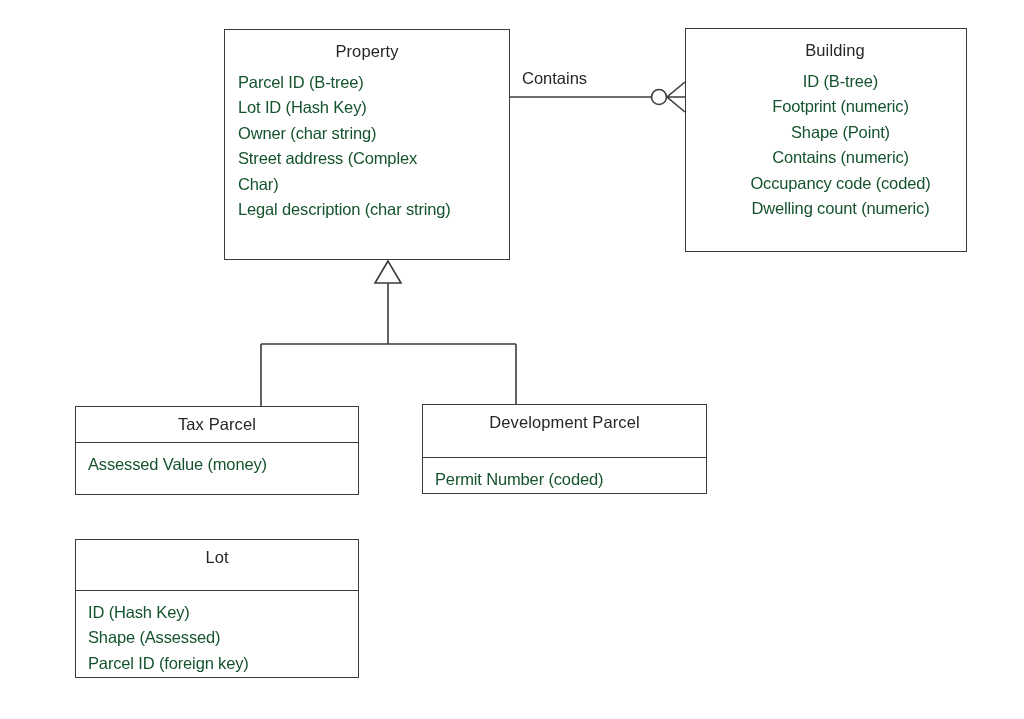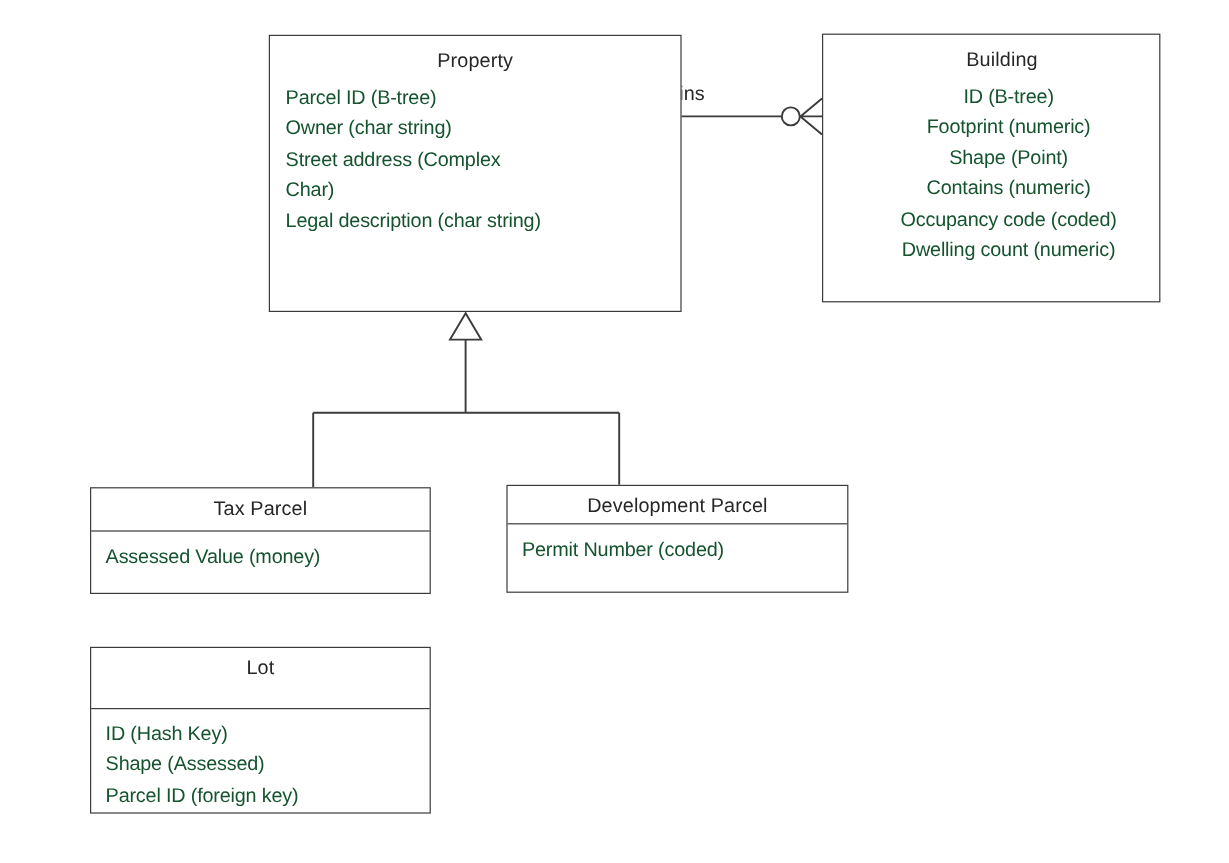--- a/index.html
+++ b/index.html
@@ -43,39 +43,39 @@
   }
   .uml-attr {
     font-size: 16.5px;
     line-height: 1.0;
     color: #14532d;
     white-space: pre;
     letter-spacing: -0.15px;
   }
 
   
-  #box-property { left: 224px; top: 29px; width: 344px; height: 231px; }
+  #box-property { left: 224px; top: 29px; width: 286px; height: 231px; }
   #box-property .uml-title { padding-top: 11px; }
   #box-property .uml-attrs { padding: 12px 0 0 13px; }
   #box-property .uml-attr { padding-bottom: 9px; }
 
   
   #box-building { left: 685px; top: 28px; width: 282px; height: 224px; padding-left: 18px; }
   #box-building .uml-title { padding-top: 11px; }
   #box-building .uml-attrs { padding: 12px 0 0 11px; text-align: center; }
   #box-building .uml-attr { padding-bottom: 9px; }
 
   
   #box-taxparcel { left: 75px; top: 406px; width: 284px; height: 89px; }
   #box-taxparcel .uml-title { padding: 7px 0 7px 0; }
   #box-taxparcel .uml-attrs { padding: 13px 0 0 12px; }
 
   
   #box-devparcel { left: 422px; top: 404px; width: 285px; height: 90px; }
-  #box-devparcel .uml-title { padding: 7px 0 3px 0; }
+  #box-devparcel .uml-title { padding: 7px 0 24px 0; }
   #box-devparcel .uml-attrs { padding: 13px 0 0 12px; }
 
   
   #box-lot { left: 75px; top: 539px; width: 284px; height: 139px; }
   #box-lot .uml-title { padding: 7px 0 22px 0; }
   #box-lot .uml-attrs { padding: 13px 0 0 12px; }
   #box-lot .uml-attr { padding-bottom: 9px; }
 
   
   .connector-svg {
@@ -131,20 +131,21 @@
       <path class="conn-line" d="M 516 344 L 516 404"></path>
     </g>
   </svg>
 
   <div class="rel-label" id="label-contains">Contains</div>
 
   <div class="uml-box" id="box-property">
     <div class="uml-title">Property</div>
     <div class="uml-attrs">
       <div class="uml-attr">Parcel ID (B-tree)</div>
+      <div class="uml-attr">Lot ID (Hash Key)</div>
       <div class="uml-attr">Owner (char string)</div>
       <div class="uml-attr">Street address (Complex</div>
       <div class="uml-attr">Char)</div>
       <div class="uml-attr">Legal description (char string)</div>
     </div>
   </div>
 
   <div class="uml-box" id="box-building">
     <div class="uml-title">Building</div>
     <div class="uml-attrs">

